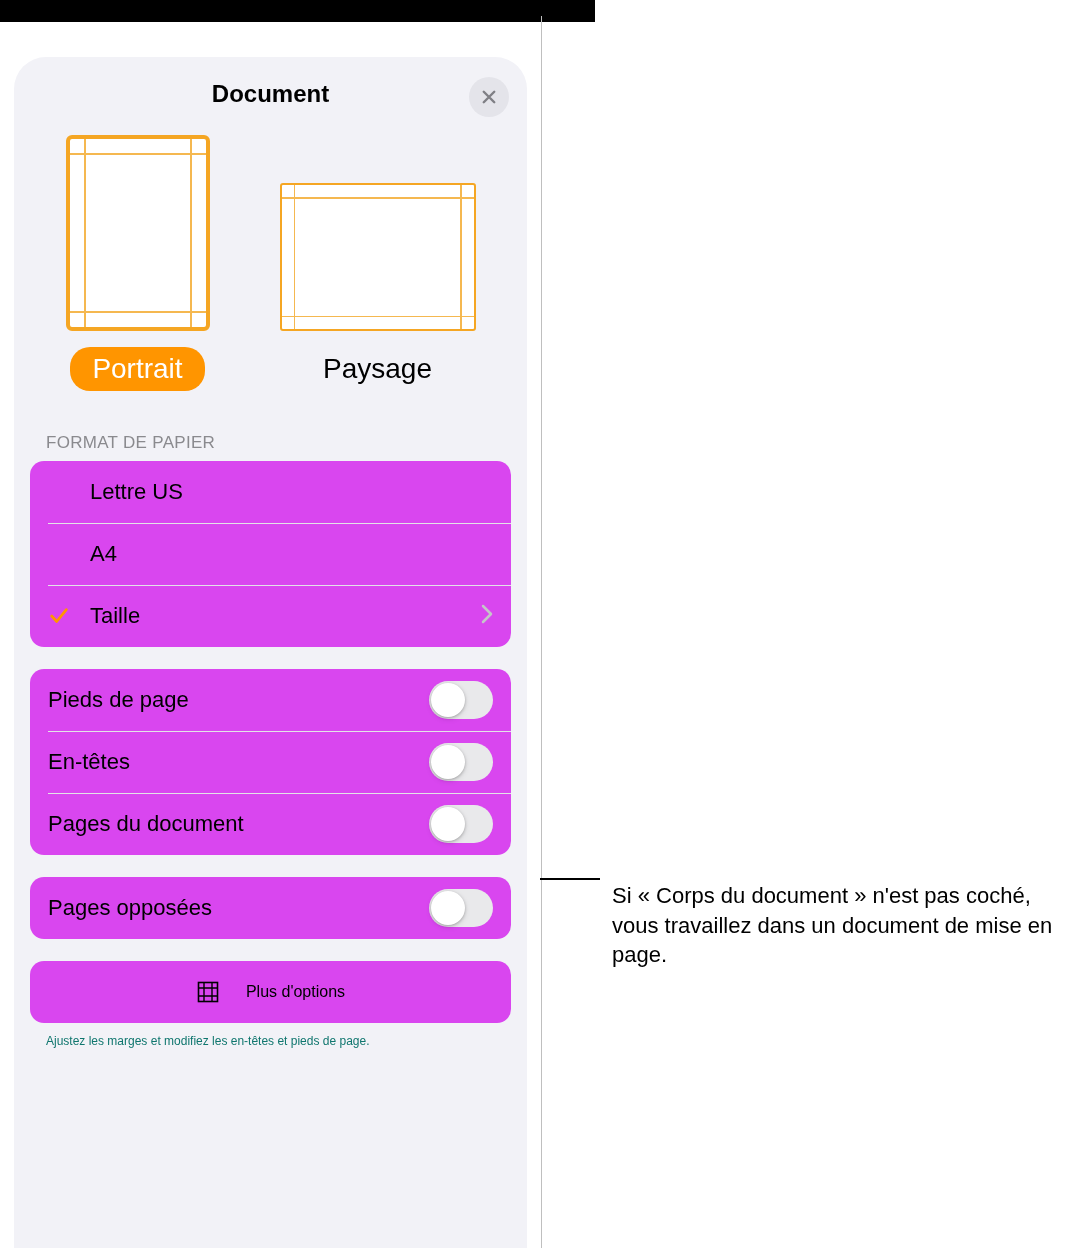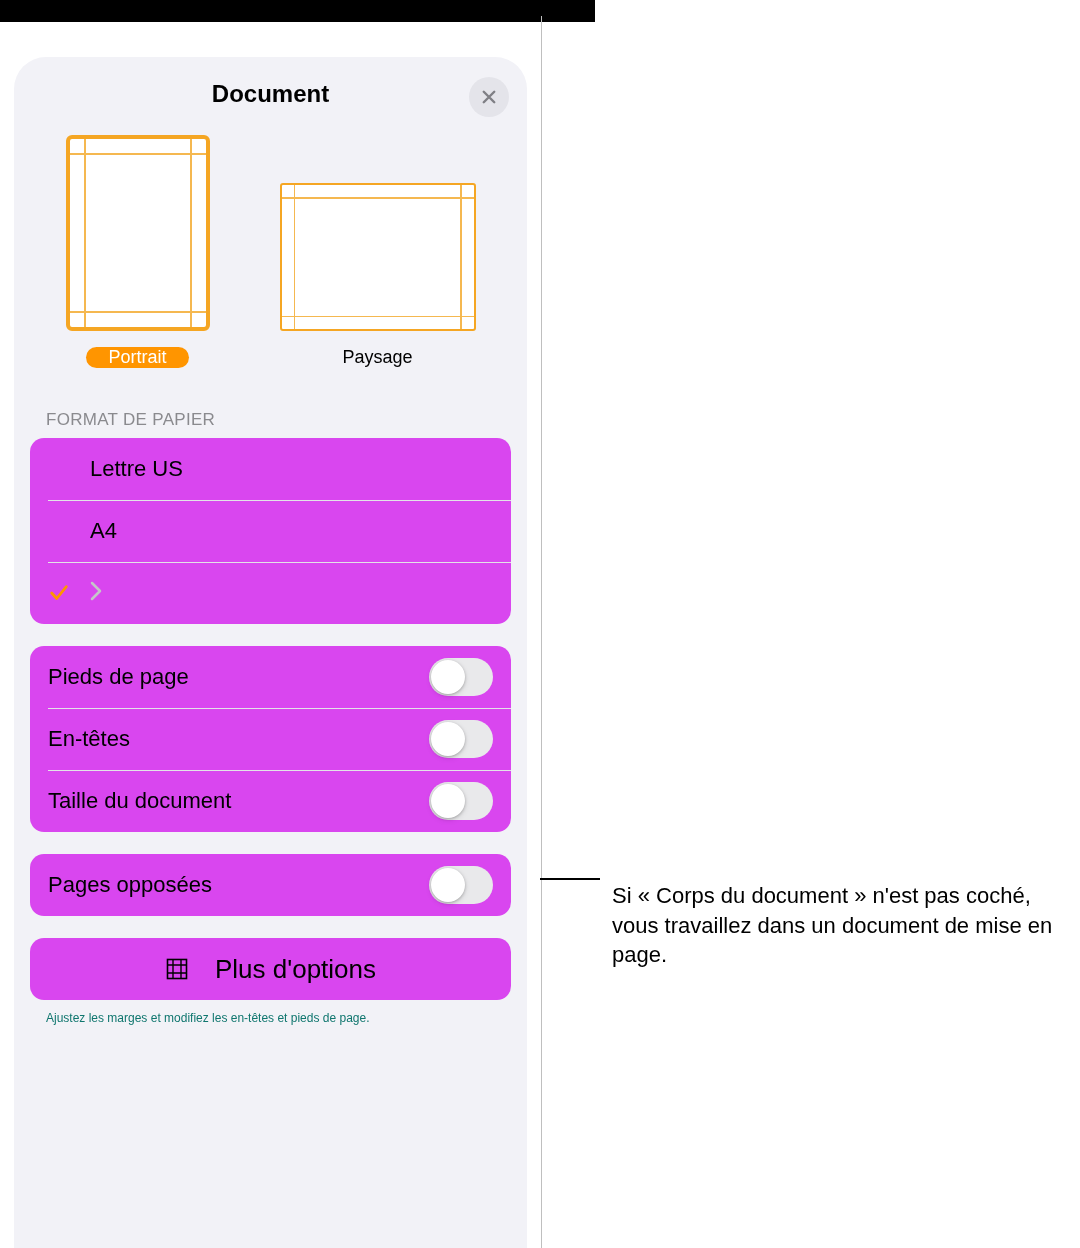--- a/index.html
+++ b/index.html
@@ -105,23 +105,23 @@
   .thumb .mline { position: absolute; background: #f5b850; }
   .thumb.portrait .mline.t { top: 14px; left: 0; right: 0; height: 2px; }
   .thumb.portrait .mline.b { bottom: 14px; left: 0; right: 0; height: 2px; }
   .thumb.portrait .mline.l { left: 14px; top: 0; bottom: 0; width: 2px; }
   .thumb.portrait .mline.r { right: 14px; top: 0; bottom: 0; width: 2px; }
   .thumb.landscape .mline.t { top: 12px; left: 0; right: 0; height: 1.5px; }
   .thumb.landscape .mline.b { bottom: 12px; left: 0; right: 0; height: 1.5px; }
   .thumb.landscape .mline.l { left: 12px; top: 0; bottom: 0; width: 1.5px; }
   .thumb.landscape .mline.r { right: 12px; top: 0; bottom: 0; width: 1.5px; }
   .orient-label {
-    font-size: 18px;
+    font-size: 28px;
     color: #000;
-    padding: 0 22px;
+    padding: 6px 22px;
     border-radius: 20px;
   }
   .orient-label.selected {
     background: #ff9500;
     color: #fff;
     font-weight: 500;
   }
   .section-header {
     font-size: 17px;
     color: #8a8a8e;
@@ -183,21 +183,21 @@
     height: 34px;
     border-radius: 50%;
     background: #fff;
     box-shadow: 0 1px 3px rgba(0,0,0,0.25), 0 2px 6px rgba(0,0,0,0.1);
   }
   .more-row {
     justify-content: center;
     gap: 10px;
   }
   .more-row svg { width: 24px; height: 24px; }
-  .more-label { font-size: 26px; color: #000; margin-left: 16px; }
+  .more-label { font-size: 16px; color: #000; margin-left: 16px; }
   .footnote {
     font-size: 12px;
     color: #0f766e;
     padding: 10px 32px 0 32px;
     line-height: 1.35;
   }
   .annotation {
     position: absolute;
     left: 612px;
     top: 881px;
@@ -262,20 +262,21 @@
       </div>
       <div class="list-row">
         <span class="row-label indent">A4</span>
       </div>
       <div class="list-row">
         <span class="check-col">
           <svg viewBox="0 0 24 24">
               <path d="M4 12 L9.5 18 L20 5" stroke="#ff9500" stroke-width="3" stroke-linecap="round" stroke-linejoin="round" fill="none"></path>
             </svg>
         </span>
+        <span class="row-label">Taille</span>
         <span class="chevron">
           <svg viewBox="0 0 12 20">
               <path d="M2 2 L10 10 L2 18" stroke="#c5c5c9" stroke-width="2.5" stroke-linecap="round" stroke-linejoin="round" fill="none"></path>
             </svg>
         </span>
       </div>
     </div>
 
     <div class="list-group">
       <div class="list-row">
@@ -284,21 +285,21 @@
             <div class="knob"></div>
           </div>
       </div>
       <div class="list-row">
         <span class="row-label">En-têtes</span>
         <div class="toggle">
             <div class="knob"></div>
           </div>
       </div>
       <div class="list-row">
-        <span class="row-label">Taille du document</span>
+        <span class="row-label">Pages du document</span>
         <div class="toggle">
             <div class="knob"></div>
           </div>
       </div>
     </div>
 
     <div class="list-group">
       <div class="list-row">
         <span class="row-label">Pages opposées</span>
         <div class="toggle">

